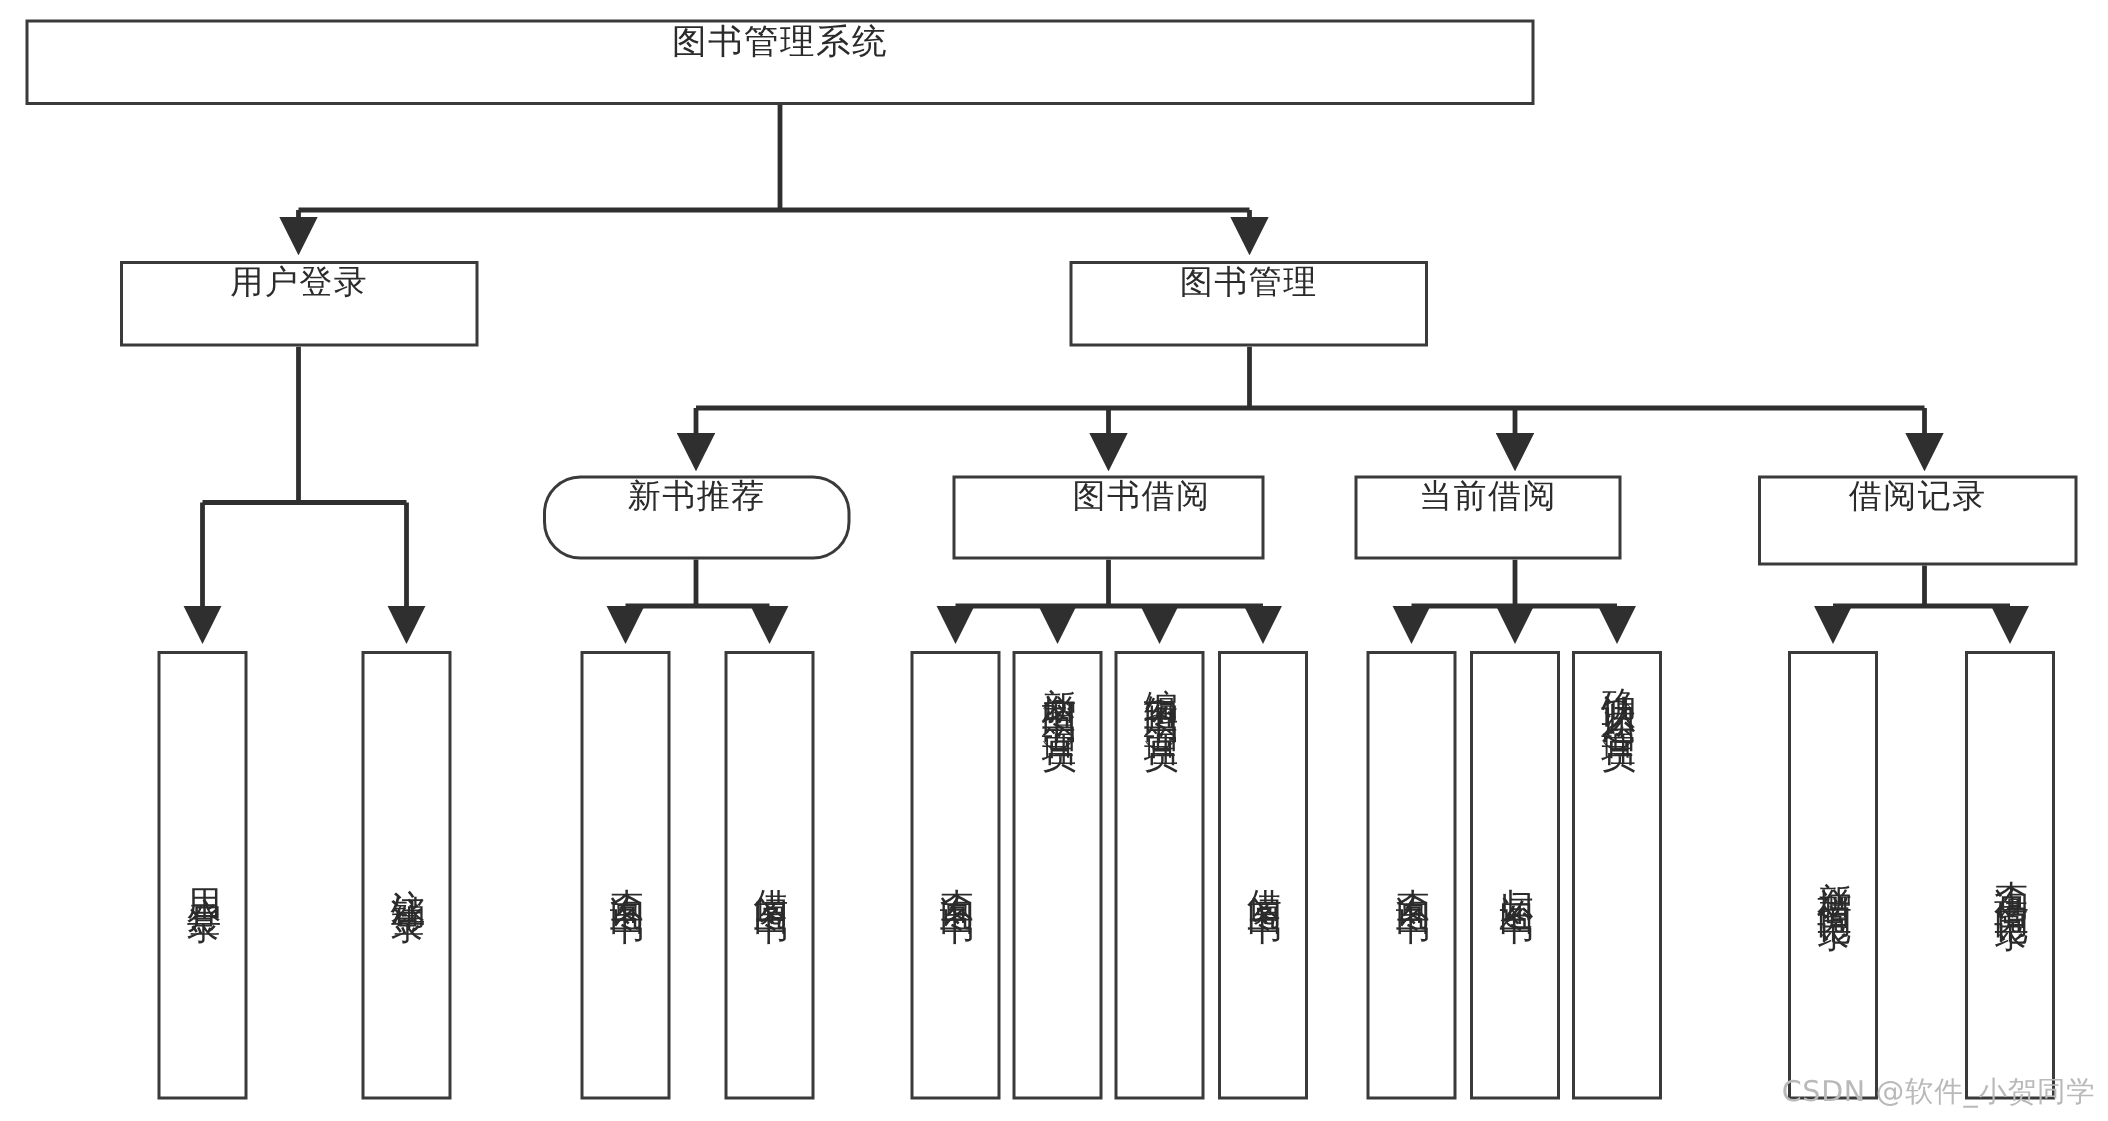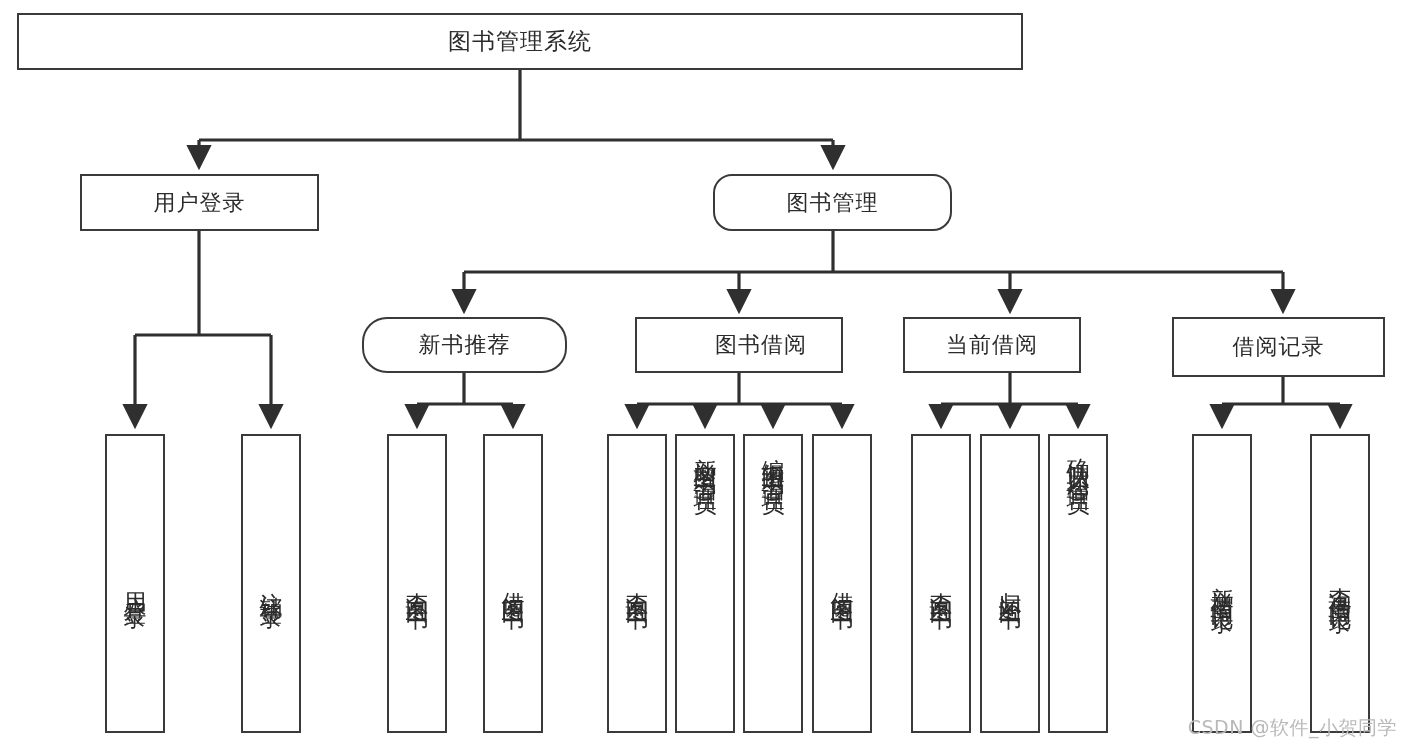--- a/index.html
+++ b/index.html
@@ -25,21 +25,21 @@
     width: 1405px;
     height: 747px;
     pointer-events: none;
   }
   .node {
     position: absolute;
     box-sizing: border-box;
     background: #ffffff;
     border: 2.5px solid #3a3a3a;
     display: flex;
-    align-items: center;
+    align-items: flex-start;
     justify-content: center;
     z-index: 2;
   }
   .node-label {
     color: #2b2b2b;
     font-size: 22px;
     line-height: 1.18;
     letter-spacing: 1px;
     white-space: nowrap;
     text-align: center;
@@ -133,21 +133,21 @@
     </g>
   </svg>
 
   <div class="node root" style="left:17px; top:13px; width:1006px; height:57px;">
     <span class="node-label">图书管理系统</span>
   </div>
 
   <div class="node tier1" style="left:80px; top:174px; width:239px; height:57px;">
     <span class="node-label">用户登录</span>
   </div>
-  <div class="node tier1" style="left:713px; top:174px; width:239px; height:57px;border-radius:19px;">
+  <div class="node tier1" style="left:713px; top:174px; width:239px; height:57px;">
     <span class="node-label">图书管理</span>
   </div>
 
   <div class="node tier2" style="left:362px; top:317px; width:205px; height:56px;border-radius:25px;">
     <span class="node-label">新书推荐</span>
   </div>
   <div class="node tier2" style="left:635px; top:317px; width:208px; height:56px;padding-left:44px;">
     <span class="node-label">图书借阅</span>
   </div>
   <div class="node tier2" style="left:903px; top:317px; width:178px; height:56px;">

